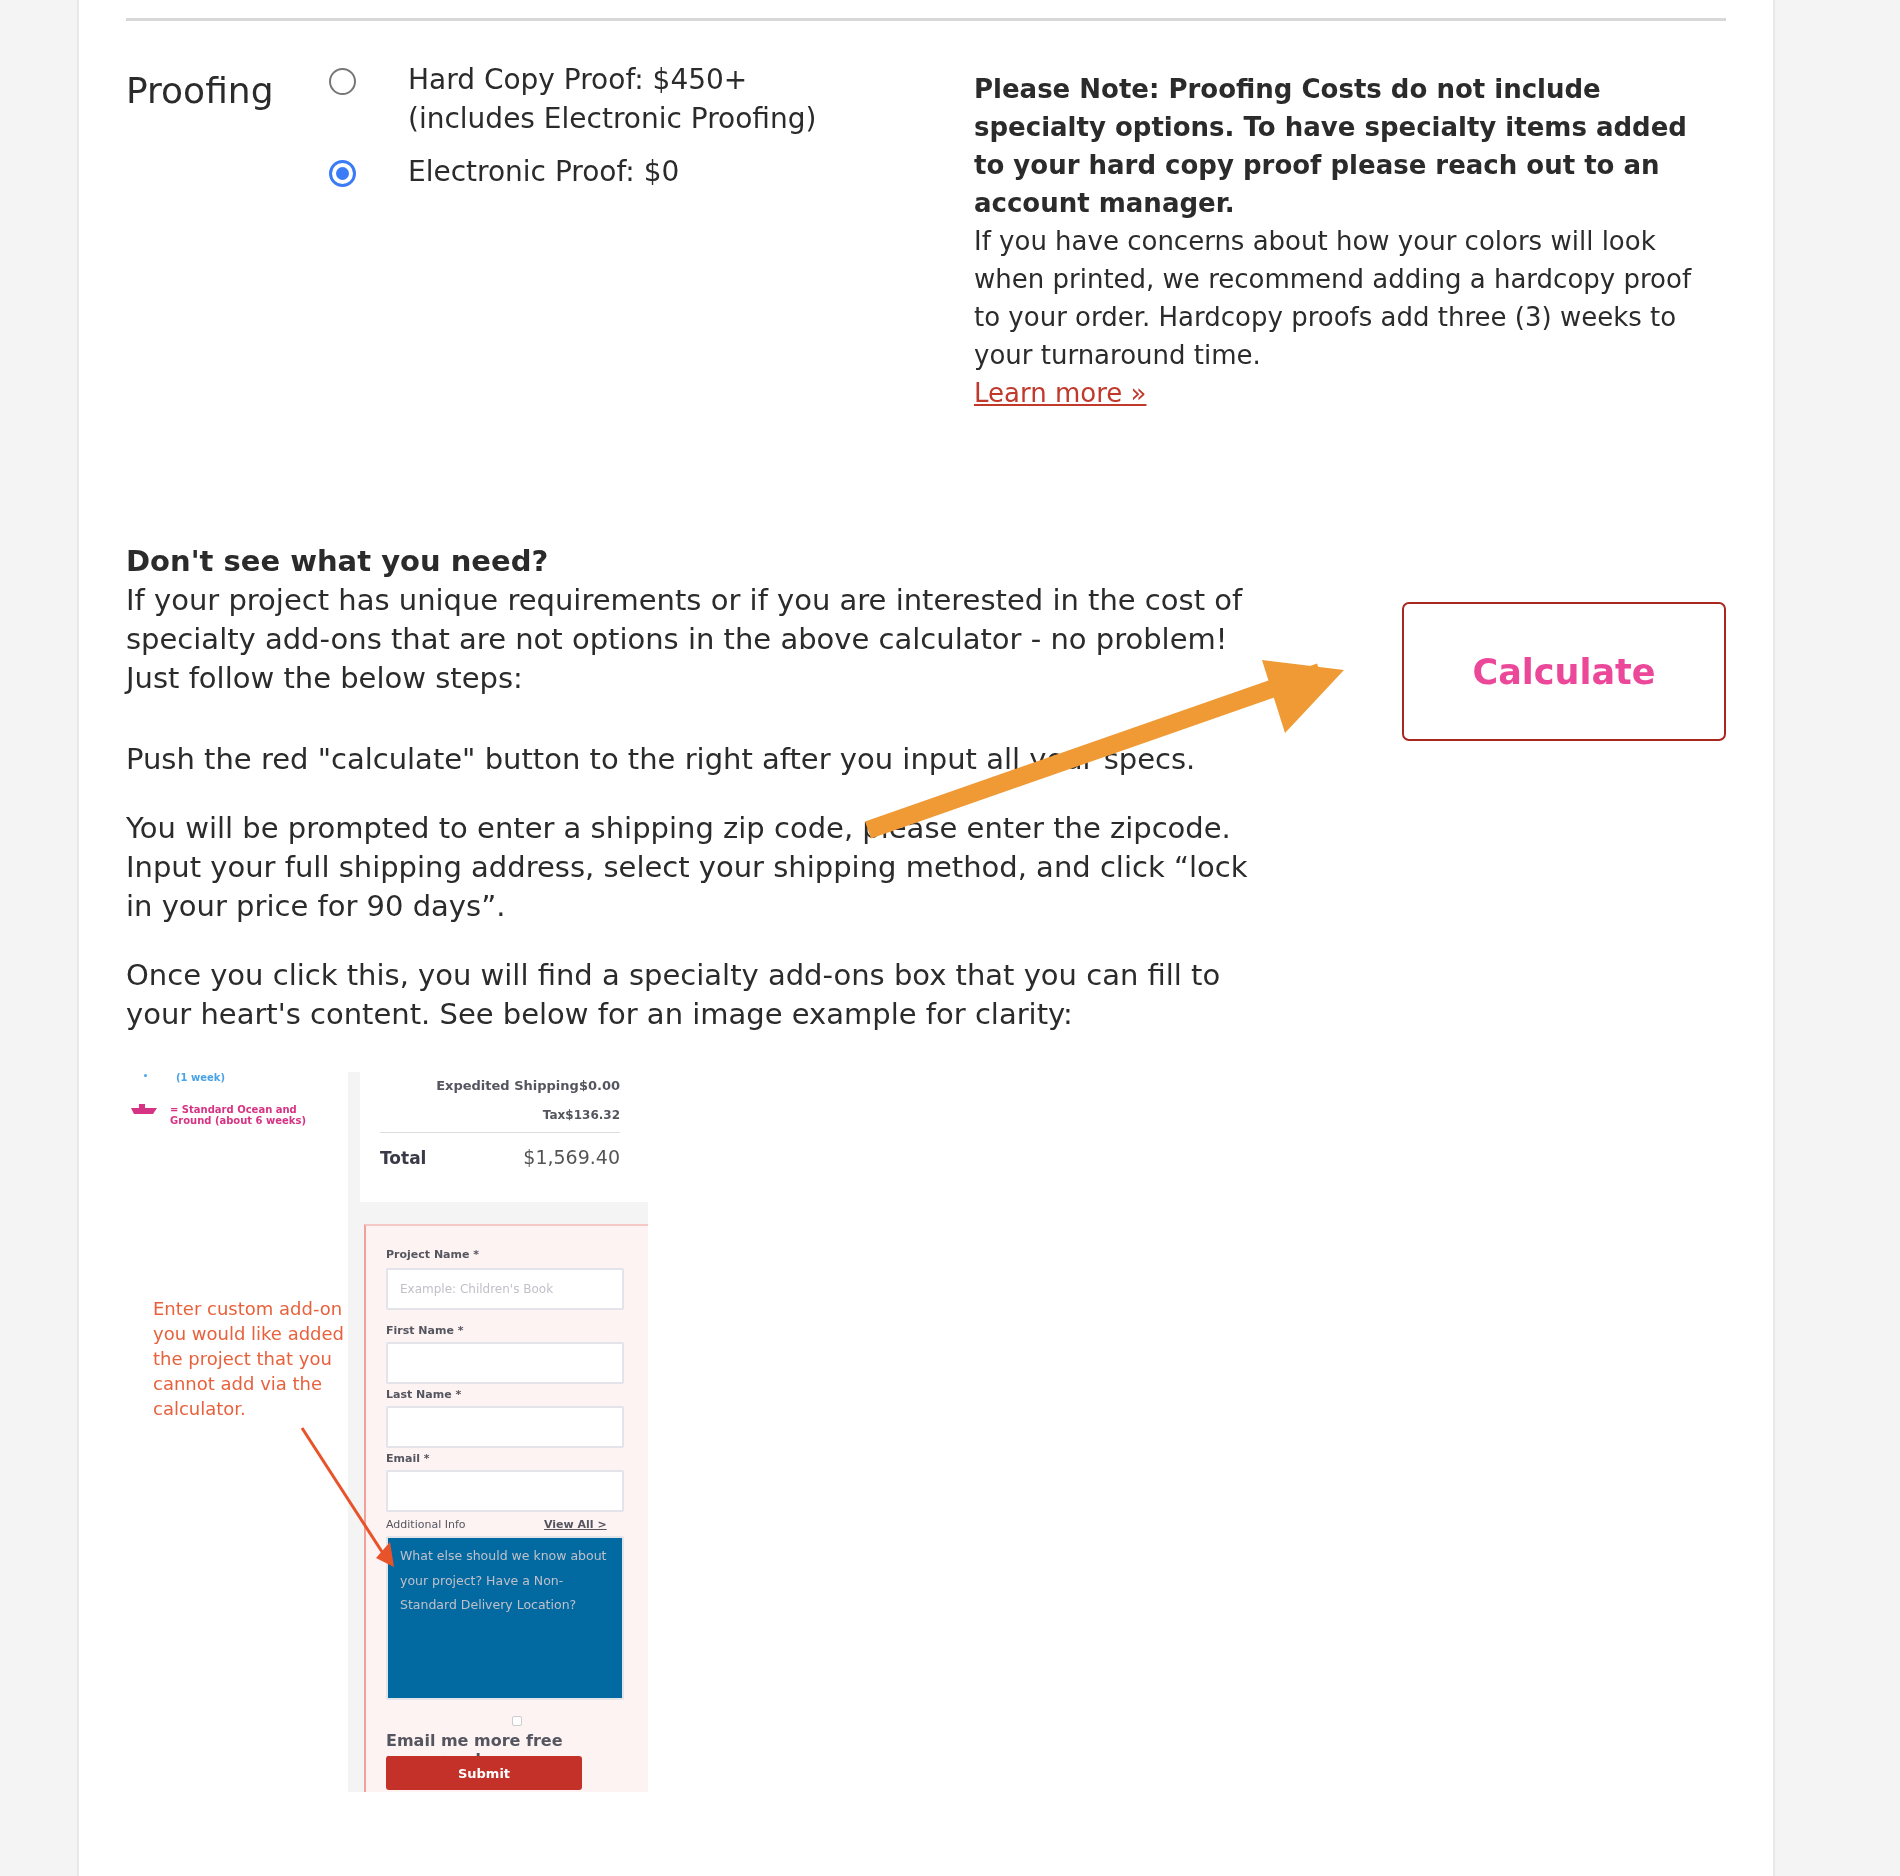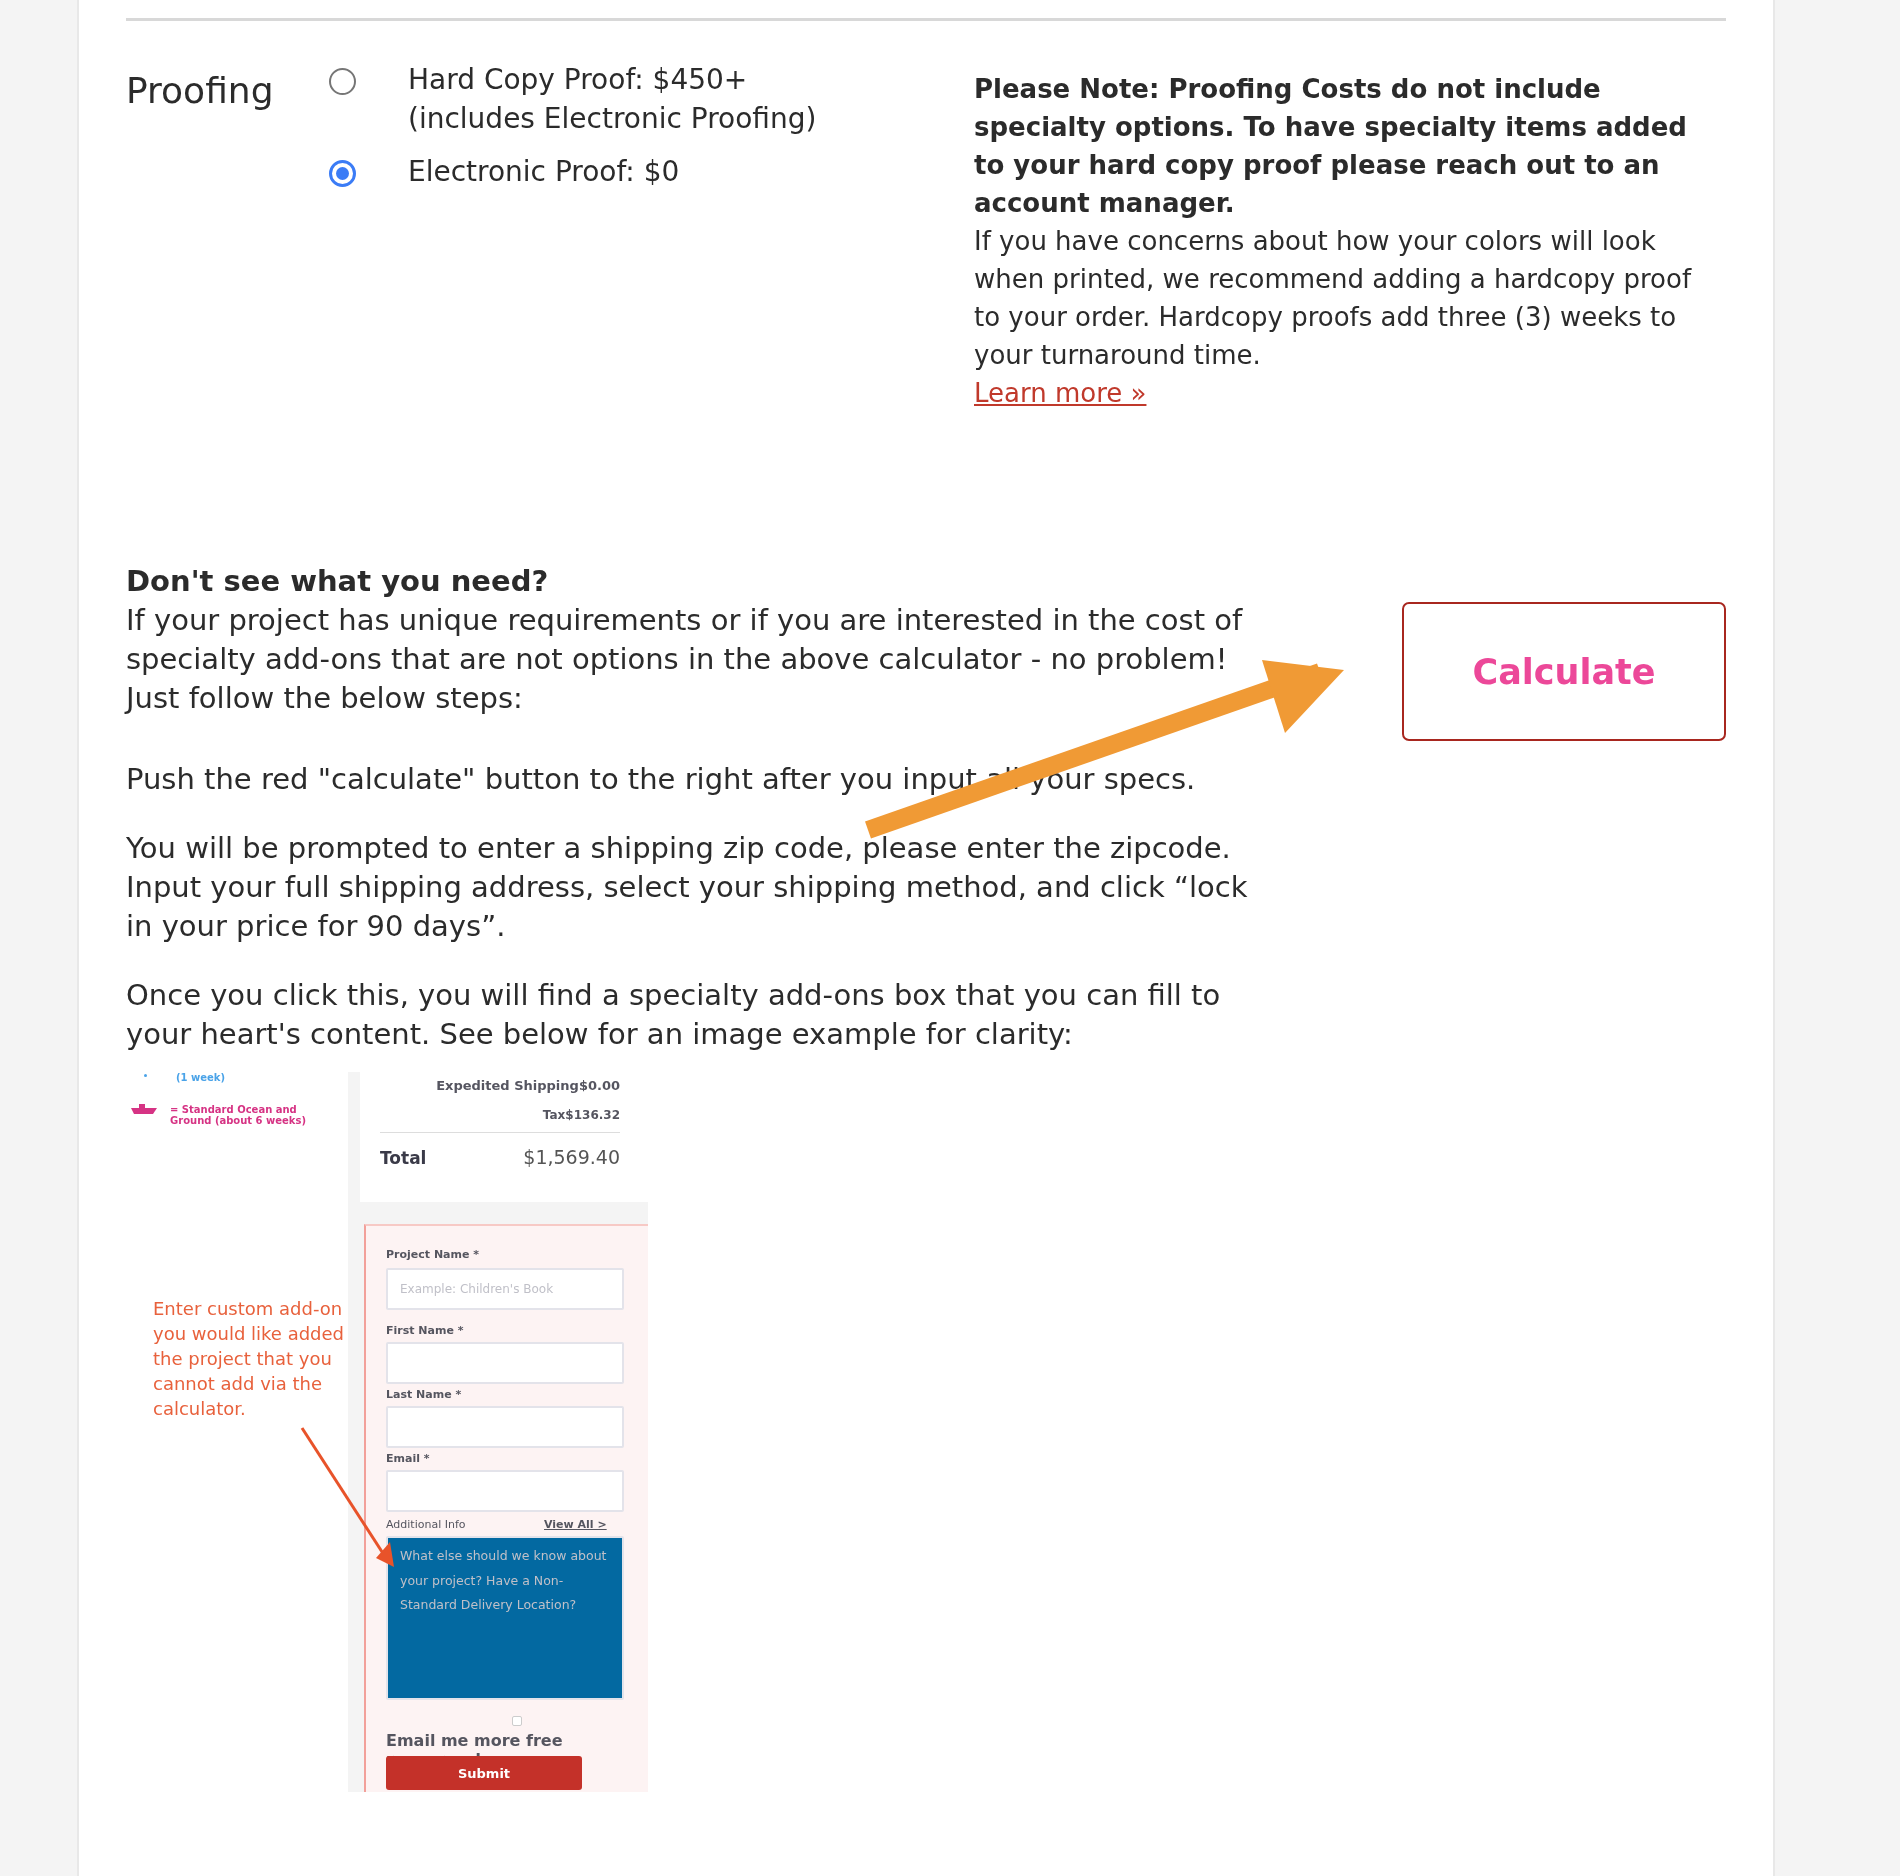--- a/index.html
+++ b/index.html
@@ -14,21 +14,21 @@
     .radio.r2 { left: 329px; top: 160px; border: 3px solid #3b7cf6; }
     .radio.r2::after { content: ""; position: absolute; left: 4px; top: 4px; width: 13px; height: 13px; border-radius: 50%; background: #3b7cf6; }
     .opt { position: absolute; left: 408px; font-size: 28px; line-height: 39px; color: #2b2b2b; width: 560px; }
     .opt.o1 { top: 60px; }
     .opt.o2 { top: 152px; }
 
     .note { position: absolute; left: 974px; top: 70px; width: 720px; font-size: 26px; line-height: 38px; color: #2b2b2b; }
     .note .bold { font-weight: bold; }
     .note .link { color: #c0392b; text-decoration: underline; display: inline-block; }
 
-    .info { position: absolute; left: 126px; top: 562px; width: 1140px; font-size: 29px; line-height: 39px; color: #2b2b2b; }
+    .info { position: absolute; left: 126px; top: 542px; width: 1140px; font-size: 29px; line-height: 39px; color: #2b2b2b; }
     .info h3 { font-size: 29px; font-weight: bold; line-height: 39px; }
     .info p { margin-bottom: 30px; }
     .info p.first { margin-bottom: 42px; }
 
     .calc-btn { position: absolute; left: 1402px; top: 602px; width: 324px; height: 139px; border: 2px solid #a8271f; border-radius: 7px; background: #fff; color: #ec4899; font-size: 35px; font-weight: bold; display: flex; align-items: center; justify-content: center; cursor: pointer; }
 
     .arrow { position: absolute; left: 0; top: 0; width: 1900px; height: 1876px; pointer-events: none; }
 
     
     .example { position: absolute; left: 126px; top: 1072px; width: 522px; height: 720px; background: #fff; overflow: hidden; }

